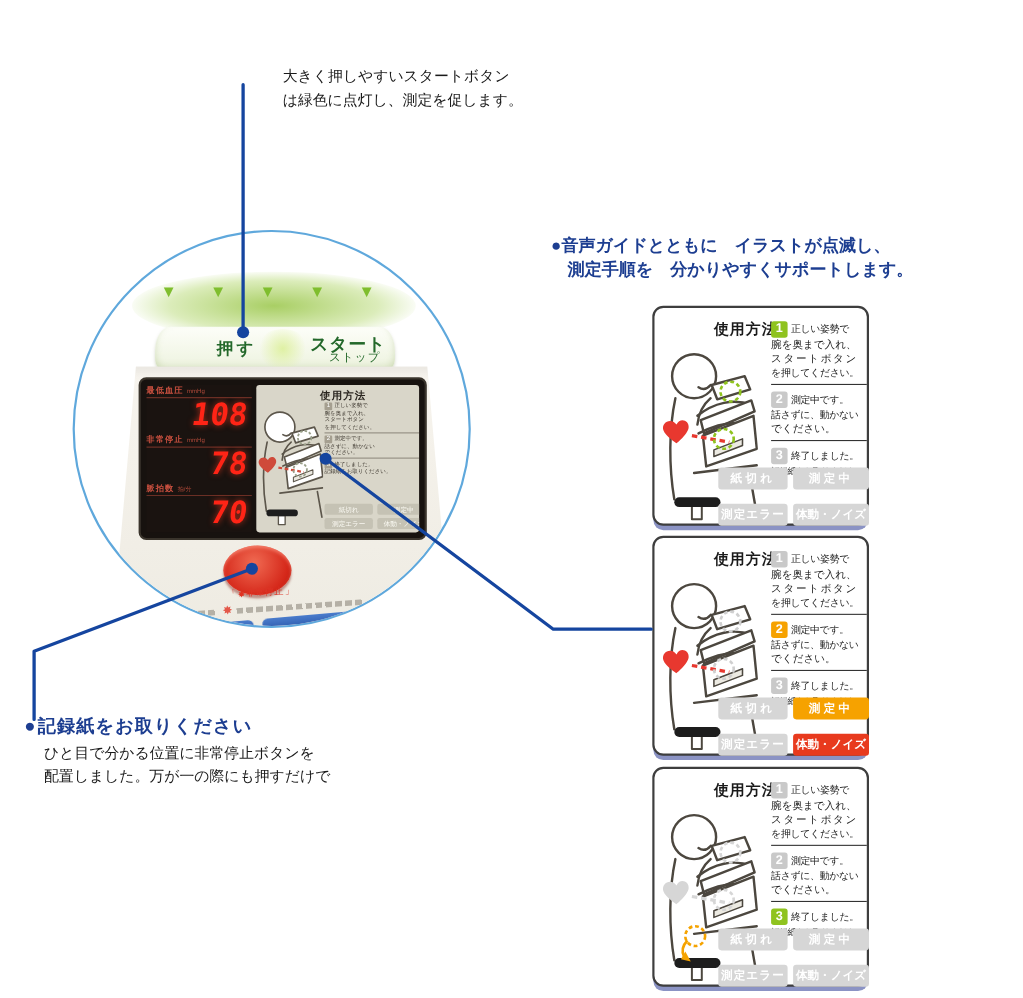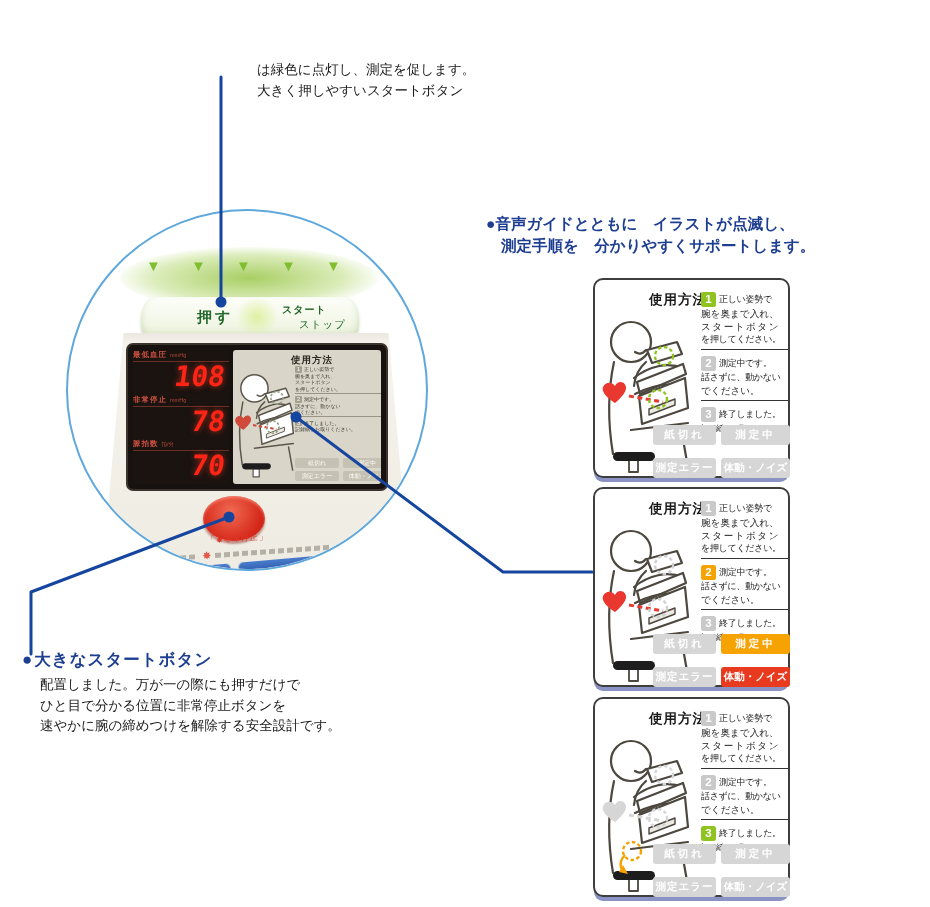--- a/index.html
+++ b/index.html
@@ -6,40 +6,40 @@
   body{width:930px;height:907px;overflow:hidden;position:relative;
        font-family:"Liberation Sans","DejaVu Sans",sans-serif;color:#111;}
   .abs{position:absolute;}
 
   
   .ann-title{color:#1d3e91;font-size:17px;font-weight:bold;letter-spacing:1px;white-space:nowrap;}
   .ann-title .bullet{font-size:17px;margin-right:1px;}
   .ann-body{font-size:13.5px;line-height:21px;color:#1a1a1a;white-space:nowrap;}
   #ann-start{left:208px;top:51px;}
   #ann-start .ann-body{margin:8px 0 0 49px;}
-  #ann-voice{left:486px;top:213px;}
+  #ann-voice{left:501px;top:213px;}
   #ann-voice .vline{color:#1d3e91;font-size:15.5px;font-weight:bold;line-height:22px;white-space:nowrap;}
   #ann-voice .vline.indent{padding-left:15px;font-family:Liberation Serif, serif;}
   #ann-emg{left:22px;top:649px;}
   #ann-emg .ann-title{font-size:16.5px;}
   #ann-emg .ann-body{margin:4px 0 0 18px;line-height:20.5px;}
 
   
   #device{left:66px;top:209px;width:362px;height:362px;border-radius:50%;
           border:2px solid #5fa8dc;overflow:hidden;background:#fff;box-sizing:border-box;}
   .glow{left:52px;top:36px;width:258px;height:62px;border-radius:50%;
         background:radial-gradient(ellipse at center,rgba(164,204,92,.95),rgba(190,221,130,.55) 52%,rgba(255,255,255,0) 74%);}
   .tri{top:47px;font-size:15px;color:#7fbe2e;line-height:15px;}
   .bar{left:73px;top:86px;width:218px;height:41px;border-radius:14px 14px 10px 10px/22px 22px 12px 12px;
        background:linear-gradient(180deg,#fdfef9,#ecf2dd);
        box-shadow:inset 0 -4px 7px rgba(150,175,105,.35),0 2px 3px rgba(120,130,90,.3);}
   .bar .spot{left:92px;top:2px;width:48px;height:36px;border-radius:50%;
        background:radial-gradient(circle,rgba(222,240,160,.95),rgba(222,240,160,0) 70%);}
   .bar .push{left:56px;top:11px;font-size:15px;font-weight:bold;color:#23682a;letter-spacing:3px;}
-  .bar .start{left:141px;top:6px;font-size:10px;font-weight:bold;color:#23682a;letter-spacing:1px;}
+  .bar .start{left:141px;top:6px;font-size:16px;font-weight:bold;color:#23682a;letter-spacing:1px;}
   .bar .stop{left:158px;top:21px;font-size:10.5px;font-weight:normal;color:#23682a;letter-spacing:1px;}
   .dev-body{left:34px;top:122px;width:308px;height:244px;
        background:linear-gradient(180deg,#f7f4ee,#eeebe2);
        clip-path:polygon(7% 0,93% 0,100% 100%,0 100%);
        box-shadow:inset 0 6px 8px rgba(0,0,0,.05);}
   .bezel{left:58px;top:132px;width:262px;height:148px;background:#17120f;border:2px solid #3a342c;
        border-radius:7px;box-sizing:border-box;padding:5px;}
   .led{float:left;width:96px;height:134px;background:#1a1310;}
   .led-row{height:44.6px;overflow:hidden;}
   .led-lab{display:flex;align-items:baseline;border-bottom:1px solid rgba(205,81,64,.45);padding-bottom:1px;}
@@ -239,36 +239,35 @@
       </div>
     <div class="col">
         <div class="hdr"></div>
         <div class="ln" style="width:90%"></div>
       </div>
   </div>
 </div>
 
 <div class="abs" id="ann-start">
   <div class="ann-body">
+    <div>大きく押しやすいスタートボタン</div>
     <div>は緑色に点灯し、測定を促します。</div>
-    <div>大きく押しやすいスタートボタン</div>
   </div>
 </div>
 
 <div class="abs" id="ann-voice">
   <div class="vline"><span class="bullet">●</span><span>音声ガイドとともに　イラストが点滅し、</span></div>
   <div class="vline indent">測定手順を　分かりやすくサポートします。</div>
 </div>
 
 <div class="abs" id="ann-emg">
-  <div class="ann-title"><span class="bullet">●</span><span>大きなスタートボタン</span></div>
+  <div class="ann-title"><span class="bullet">●</span><span>記録紙をお取りください</span></div>
   <div class="ann-body">
+    <div>ひと目で分かる位置に非常停止ボタンを</div>
     <div>配置しました。万が一の際にも押すだけで</div>
-    <div>ひと目で分かる位置に非常停止ボタンを</div>
-    <div>速やかに腕の締めつけを解除する安全設計です。</div>
   </div>
 </div>
 
 <div class="abs panel" id="panel-1">
   <span class="abs p-illu illu" data-variant="step1">
     <svg width="92" height="168" viewBox="0 0 88 168">
         <use href="#person-art"></use>
       </svg>
   </span>
   <span class="abs p-title">使用方法</span>

